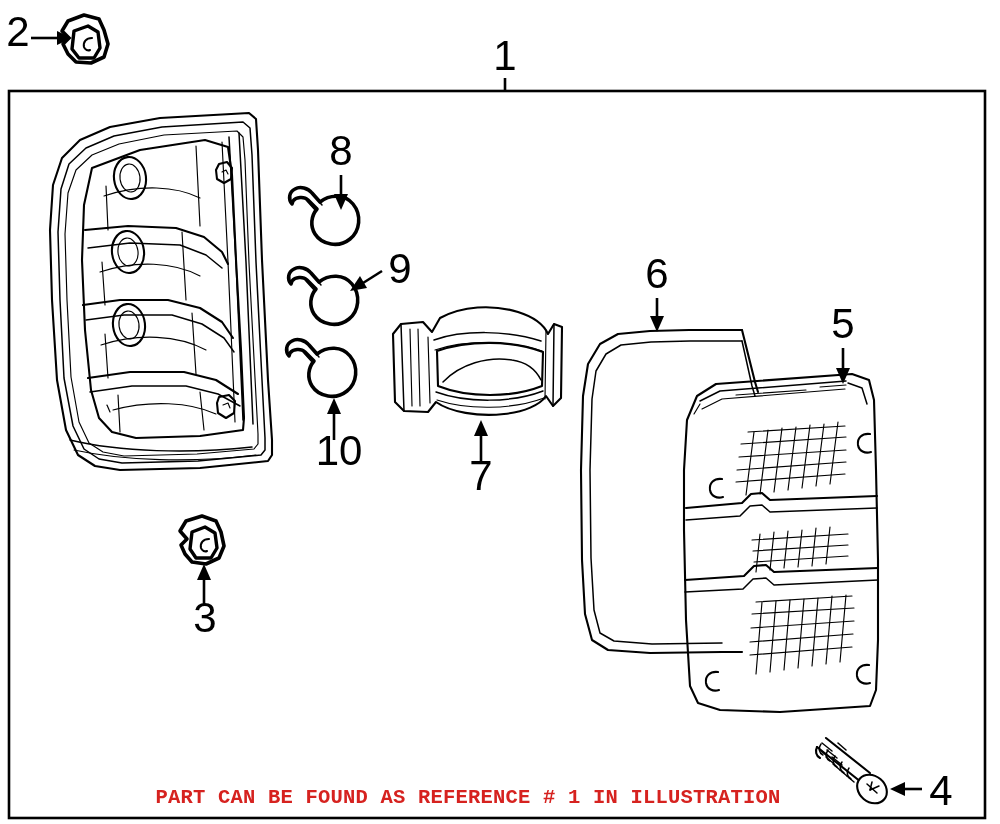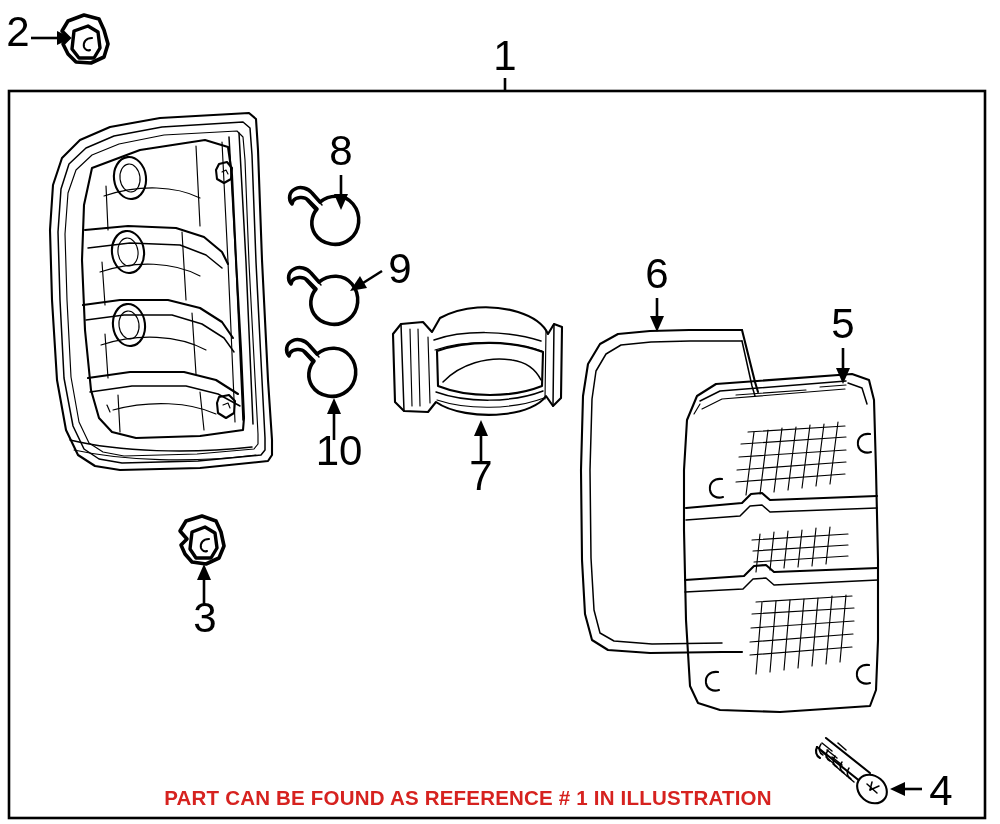--- a/index.html
+++ b/index.html
@@ -90,21 +90,21 @@
     fill: none;
     stroke: #000000;
     stroke-width: 2.6;
   }
   #footer-note {
     position: absolute;
     left: 0;
     top: 786px;
     width: 936px;
     text-align: center;
-    font-family: Liberation Sans, sans-serif;
+    font-family: Liberation Mono, monospace;
     font-size: 20.5px;
     font-weight: bold;
     letter-spacing: 0.2px;
     color: #d6221f;
     white-space: nowrap;
     pointer-events: none;
   }
 </style>
 </head>
 <body>

